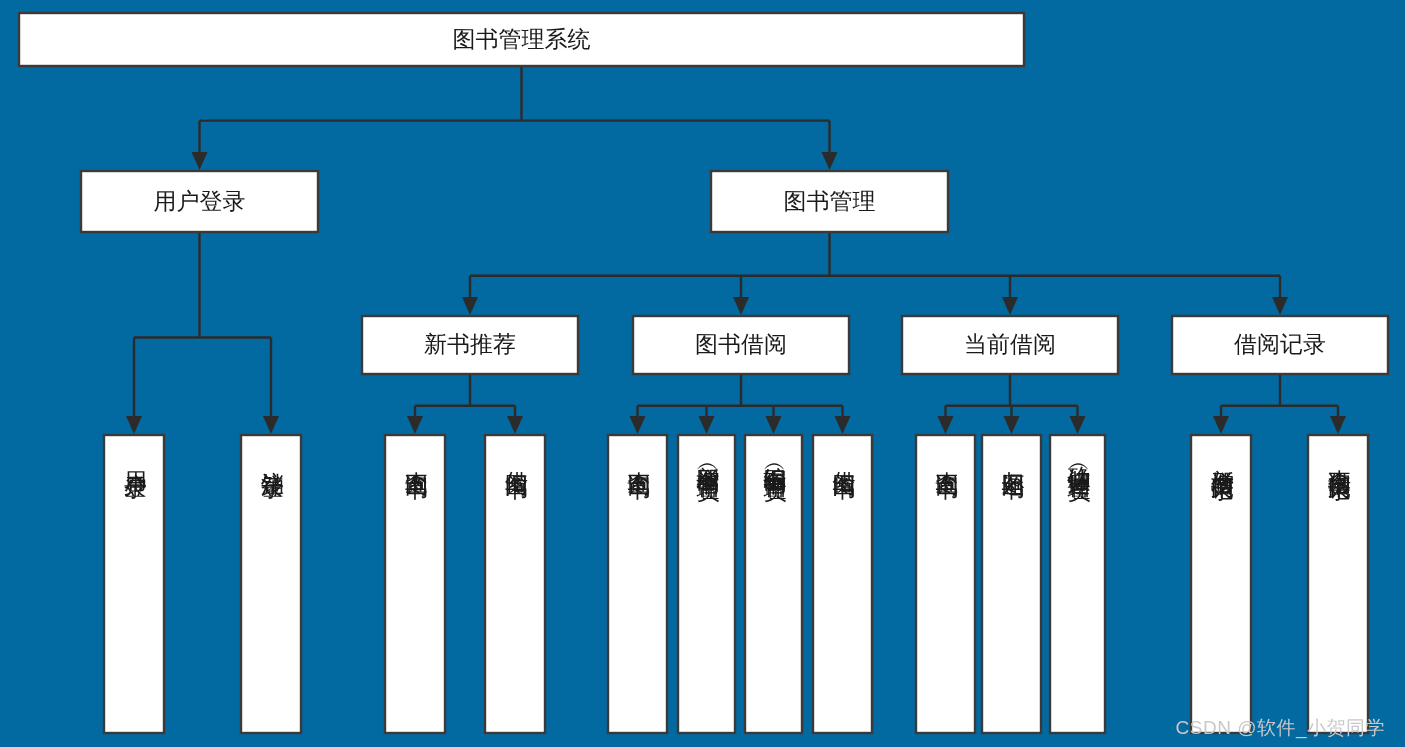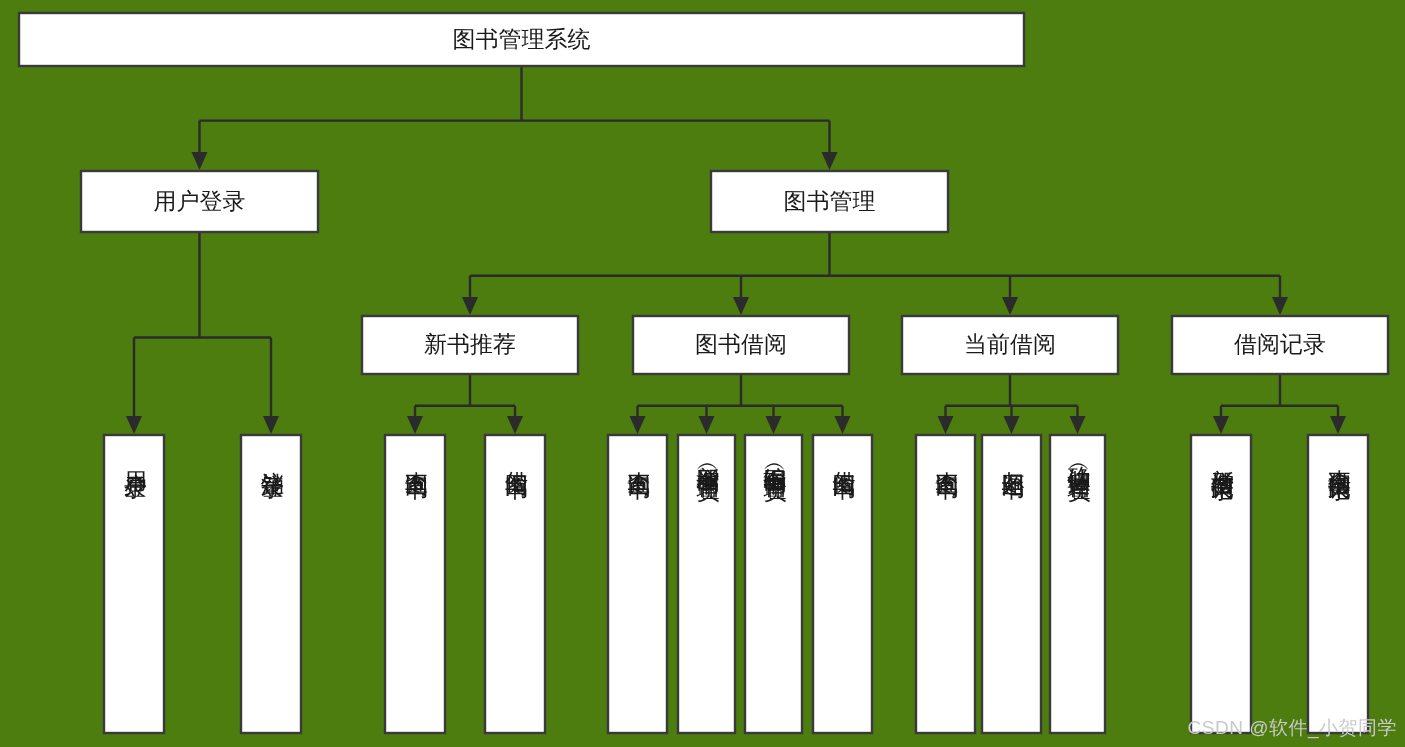--- a/index.html
+++ b/index.html
@@ -7,21 +7,21 @@
     padding: 0;
     background: #ffffff;
   }
   body {
     font-family: "Liberation Sans", "DejaVu Sans", sans-serif;
   }
   #diagram-root {
     position: relative;
     width: 1405px;
     height: 747px;
-    background: #4d7c0f;
+    background: #0369a1;
     overflow: hidden;
   }
   svg#flow-svg {
     position: absolute;
     left: 0;
     top: 0;
     width: 1405px;
     height: 747px;
     display: block;
   }
@@ -50,21 +50,21 @@
     stroke-width: 2.4;
     fill: none;
     stroke-linecap: butt;
   }
   .arrow-head {
     fill: #2b2b2b;
     stroke: none;
   }
   .watermark {
     position: absolute;
-    right: 8px;
+    right: 20px;
     bottom: 6px;
     font-family: "Liberation Sans", "DejaVu Sans", sans-serif;
     font-size: 19px;
     color: #c9c9c9;
     white-space: nowrap;
     letter-spacing: 0.5px;
   }
 </style>
 </head>
 <body>

